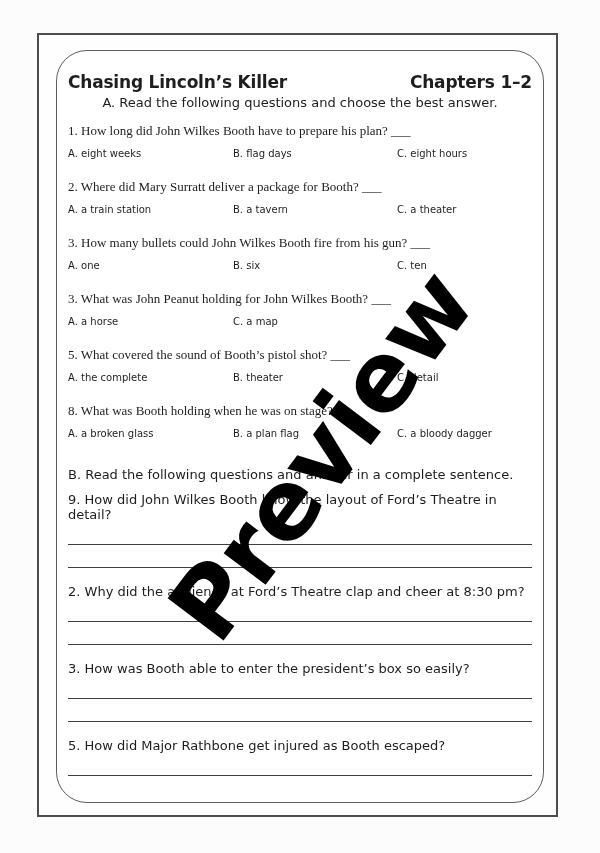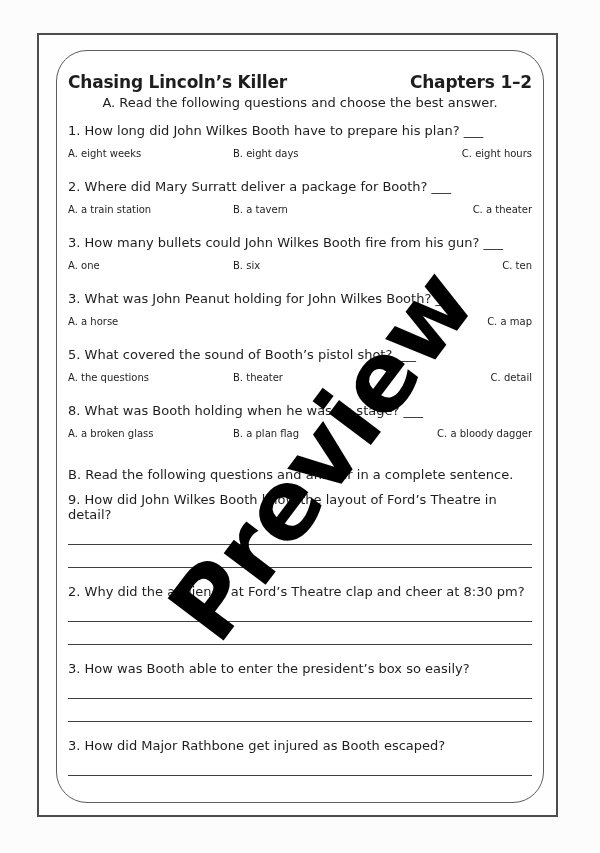--- a/index.html
+++ b/index.html
@@ -56,33 +56,34 @@
   .instr {
     margin-top: 3px;
     font-size: 13px;
     line-height: 15px;
     text-align: center;
   }
   .q {
     margin-top: 18px;
     font-size: 13px;
     line-height: 15px;
+    font-family: Liberation Serif, serif;
   }
   .q.first {
     margin-top: 13px;
   }
   .opts {
     display: flex;
     margin-top: 8px;
     font-size: 10px;
     line-height: 15px;
   }
   .opt-a { width: 165px; }
   .opt-b { width: 164px; }
-  .opt-c { flex: 1; text-align: right; }
+  .opt-c { flex: 1; }
   .instr-b {
     margin-top: 26px;
     font-size: 13px;
     line-height: 15px;
   }
   .qb {
     margin-top: 16px;
     font-size: 13px;
     line-height: 15px;
   }
@@ -119,21 +120,21 @@
     <div class="sheet-header">
       <div class="title">Chasing Lincoln’s Killer</div>
       <div class="chapter">Chapters 1–2</div>
     </div>
 
     <div class="instr">A. Read the following questions and choose the best answer.</div>
 
     <div class="q first">1. How long did John Wilkes Booth have to prepare his plan? ___</div>
     <div class="opts">
       <div class="opt-a">A. eight weeks</div>
-      <div class="opt-b">B. eight days</div>
+      <div class="opt-b">B. flag days</div>
       <div class="opt-c">C. eight hours</div>
     </div>
 
     <div class="q">2. Where did Mary Surratt deliver a package for Booth? ___</div>
     <div class="opts">
       <div class="opt-a">A. a train station</div>
       <div class="opt-b">B. a tavern</div>
       <div class="opt-c">C. a theater</div>
     </div>
 
@@ -145,21 +146,21 @@
     </div>
 
     <div class="q">3. What was John Peanut holding for John Wilkes Booth? ___</div>
     <div class="opts">
       <div class="opt-a">A. a horse</div>
       <div class="opt-c">C. a map</div>
     </div>
 
     <div class="q">5. What covered the sound of Booth’s pistol shot? ___</div>
     <div class="opts">
-      <div class="opt-a">A. the questions</div>
+      <div class="opt-a">A. the complete</div>
       <div class="opt-b">B. theater</div>
       <div class="opt-c">C. detail</div>
     </div>
 
     <div class="q">8. What was Booth holding when he was on stage? ___</div>
     <div class="opts">
       <div class="opt-a">A. a broken glass</div>
       <div class="opt-b">B. a plan flag</div>
       <div class="opt-c">C. a bloody dagger</div>
     </div>
@@ -171,20 +172,20 @@
     <div class="answer-line"></div>
 
     <div class="qb">2. Why did the audience at Ford’s Theatre clap and cheer at 8:30 pm?</div>
     <div class="answer-line"></div>
     <div class="answer-line"></div>
 
     <div class="qb">3. How was Booth able to enter the president’s box so easily?</div>
     <div class="answer-line"></div>
     <div class="answer-line"></div>
 
-    <div class="qb">3. How did Major Rathbone get injured as Booth escaped?</div>
+    <div class="qb">5. How did Major Rathbone get injured as Booth escaped?</div>
     <div class="answer-line"></div>
 
   </div>
 
   <div class="watermark">Preview</div>
 
 </div>
 
 </body></html>

